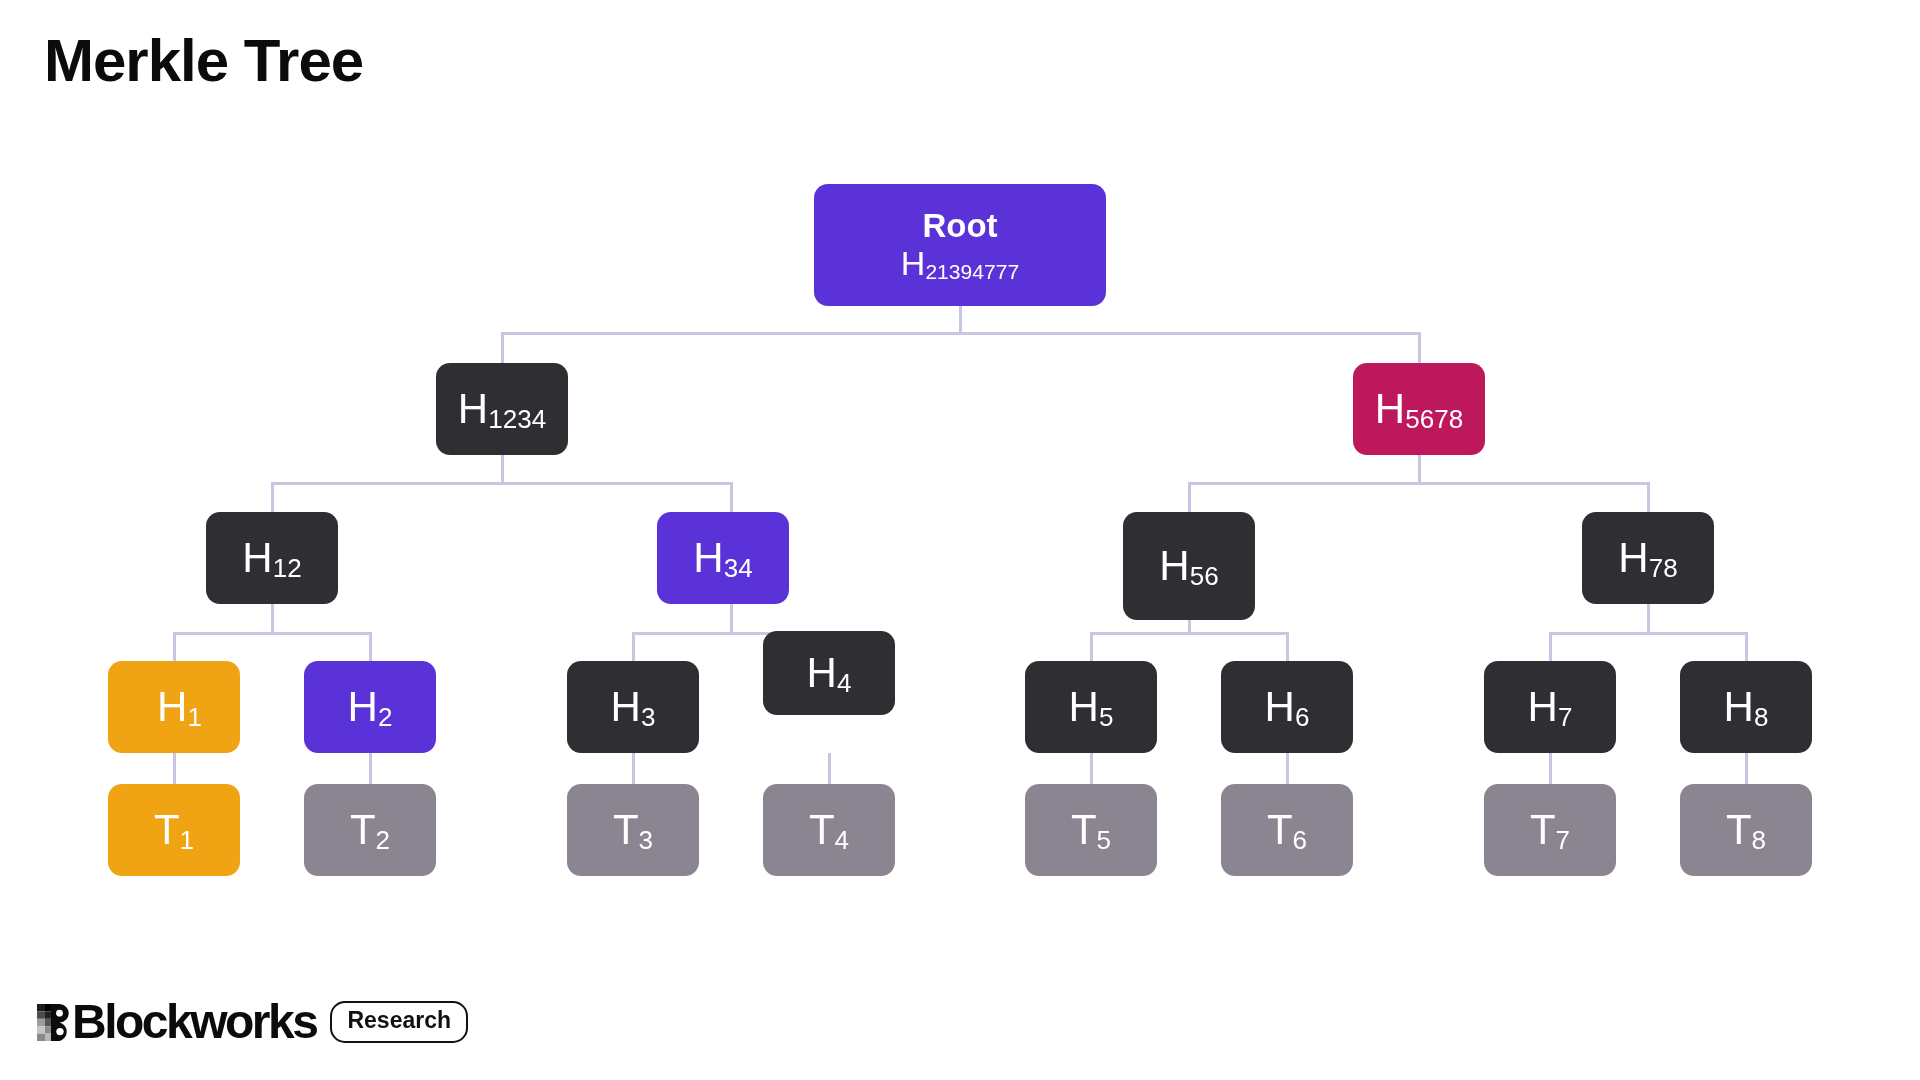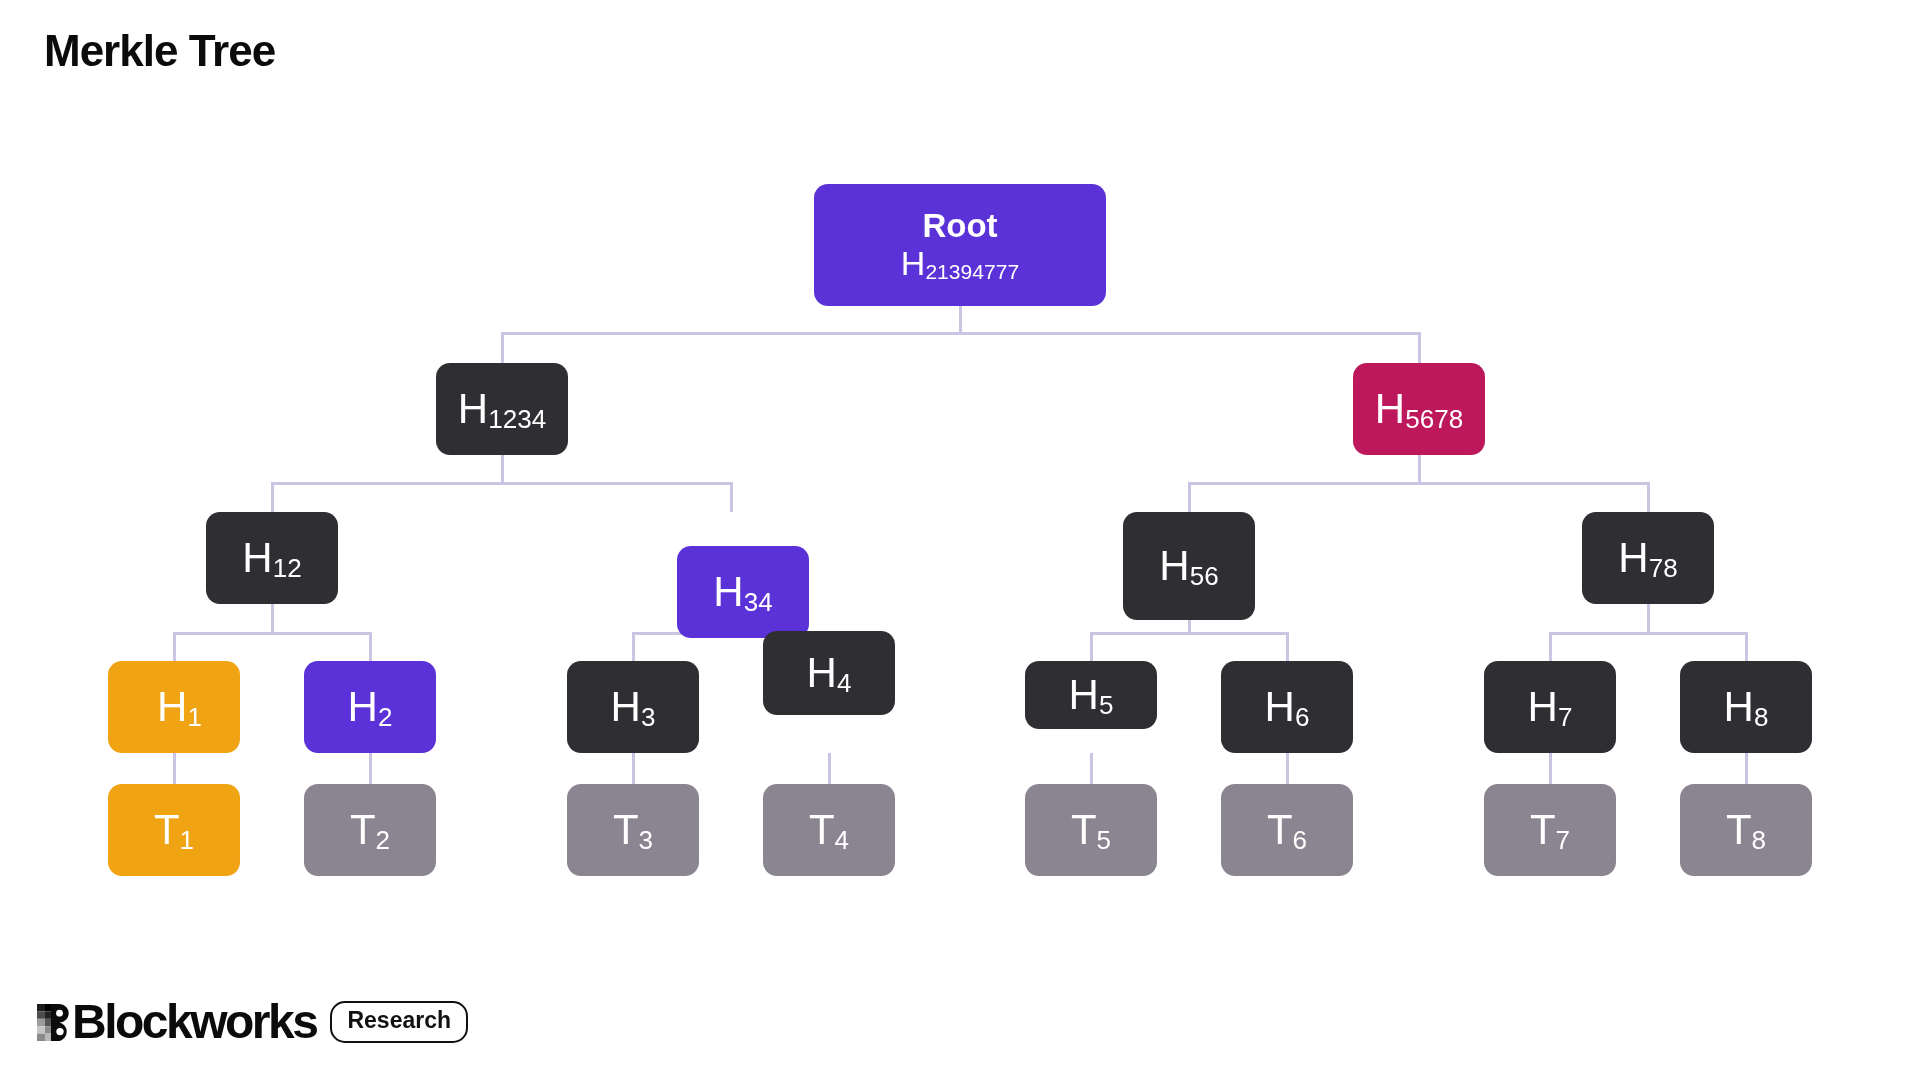--- a/index.html
+++ b/index.html
@@ -7,21 +7,21 @@
   body {
     position: relative;
     background: #ffffff;
     font-family: "Liberation Sans", sans-serif;
     overflow: hidden;
   }
   .page-title {
     position: absolute;
     left: 44px;
     top: 26px;
-    font-size: 44px;
+    font-size: 60px;
     font-weight: 700;
     letter-spacing: -1px;
     color: #0b0b0b;
   }
   .canvas { position: absolute; inset: 0; }
   .node {
     position: absolute;
     border-radius: 14px;
     display: flex;
     flex-direction: column;
@@ -127,42 +127,42 @@
     </div>
     <div class="node" style="left: 436px; top: 363px; width: 132px; height: 92px; background: rgb(47, 47, 51); color: rgb(255, 255, 255);">
       <div class="label"><span>H</span><sub>1234</sub></div>
     </div>
     <div class="node" style="left: 1353px; top: 363px; width: 132px; height: 92px; background: #be185d; color: rgb(255, 255, 255);">
       <div class="label"><span>H</span><sub>5678</sub></div>
     </div>
     <div class="node" style="left: 206px; top: 512px; width: 132px; height: 92px; background: rgb(47, 47, 51); color: rgb(255, 255, 255);">
       <div class="label"><span>H</span><sub>12</sub></div>
     </div>
-    <div class="node" style="left: 677px; top: 512px; width: 132px; height: 92px; background: rgb(91, 49, 216); color: rgb(255, 255, 255); margin-top: 34px;">
+    <div class="node" style="left: 657px; top: 512px; width: 132px; height: 92px; background: rgb(91, 49, 216); color: rgb(255, 255, 255);">
       <div class="label"><span>H</span><sub>34</sub></div>
     </div>
     <div class="node" style="left: 1123px; top: 512px; width: 132px; height: 108px; background: rgb(47, 47, 51); color: rgb(255, 255, 255);">
       <div class="label"><span>H</span><sub>56</sub></div>
     </div>
     <div class="node" style="left: 1582px; top: 512px; width: 132px; height: 92px; background: rgb(47, 47, 51); color: rgb(255, 255, 255);">
       <div class="label"><span>H</span><sub>78</sub></div>
     </div>
     <div class="node" style="left: 108px; top: 661px; width: 132px; height: 92px; background: rgb(240, 164, 19); color: rgb(255, 255, 255); padding-left: 11px;">
       <div class="label"><span>H</span><sub>1</sub></div>
     </div>
     <div class="node" style="left: 304px; top: 661px; width: 132px; height: 92px; background: rgb(91, 49, 216); color: rgb(255, 255, 255);">
       <div class="label"><span>H</span><sub>2</sub></div>
     </div>
     <div class="node" style="left: 567px; top: 661px; width: 132px; height: 92px; background: rgb(47, 47, 51); color: rgb(255, 255, 255);">
       <div class="label"><span>H</span><sub>3</sub></div>
     </div>
     <div class="node" style="left: 763px; top: 631px; width: 132px; height: 84px; background: rgb(47, 47, 51); color: rgb(255, 255, 255);">
       <div class="label"><span>H</span><sub>4</sub></div>
     </div>
-    <div class="node" style="left: 1025px; top: 661px; width: 132px; height: 68px; background: rgb(47, 47, 51); color: rgb(255, 255, 255);">
+    <div class="node" style="left: 1025px; top: 661px; width: 132px; height: 92px; background: rgb(47, 47, 51); color: rgb(255, 255, 255);">
       <div class="label"><span>H</span><sub>5</sub></div>
     </div>
     <div class="node" style="left: 1221px; top: 661px; width: 132px; height: 92px; background: rgb(47, 47, 51); color: rgb(255, 255, 255);">
       <div class="label"><span>H</span><sub>6</sub></div>
     </div>
     <div class="node" style="left: 1484px; top: 661px; width: 132px; height: 92px; background: rgb(47, 47, 51); color: rgb(255, 255, 255);">
       <div class="label"><span>H</span><sub>7</sub></div>
     </div>
     <div class="node" style="left: 1680px; top: 661px; width: 132px; height: 92px; background: rgb(47, 47, 51); color: rgb(255, 255, 255);">
       <div class="label"><span>H</span><sub>8</sub></div>

